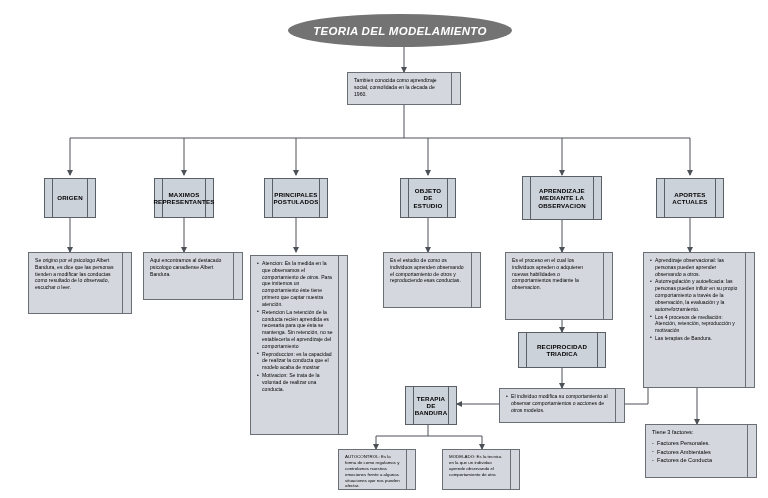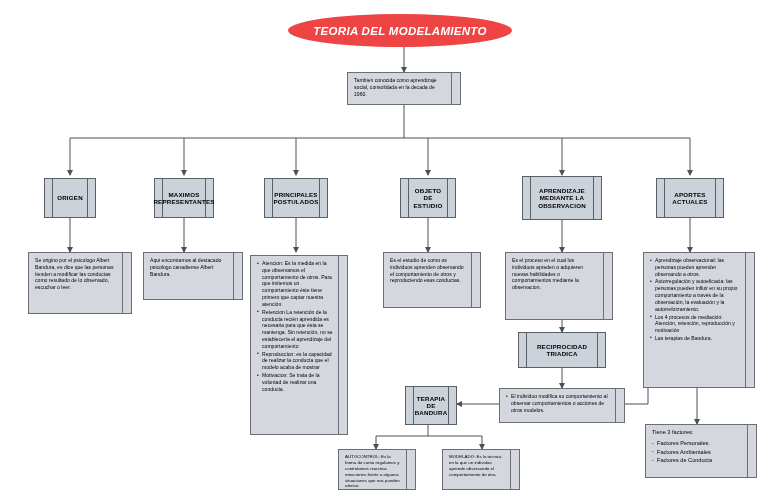--- a/index.html
+++ b/index.html
@@ -6,21 +6,21 @@
   body{
     width:768px;height:498px;background:#ffffff;
     font-family:"Liberation Sans", sans-serif;
     position:relative;overflow:hidden;
   }
   #canvas{position:absolute;left:0;top:0;width:768px;height:498px;}
   #lines{position:absolute;left:0;top:0;width:768px;height:498px;pointer-events:none;}
 
   
   .title-ellipse{
-    position:absolute;background:#ef4444;border-radius:50%;
+    position:absolute;background:#737373;border-radius:50%;
     display:flex;align-items:center;justify-content:center;
     color:#ffffff;font-style:italic;font-weight:bold;
     letter-spacing:.3px;text-align:center;
   }
 
   
   .node{
     position:absolute;box-sizing:border-box;
     background:#ccd2da;border:1px solid #5a5f66;
     display:flex;align-items:center;justify-content:center;

